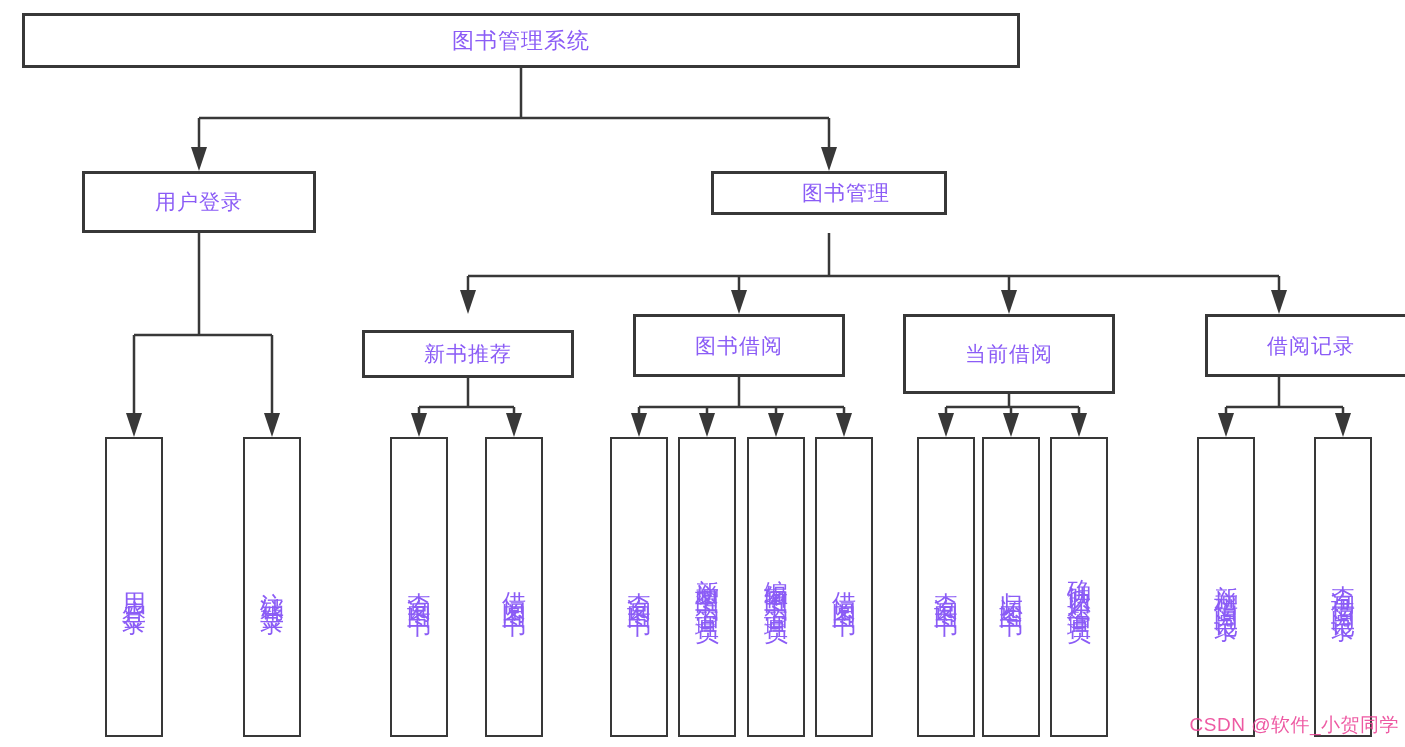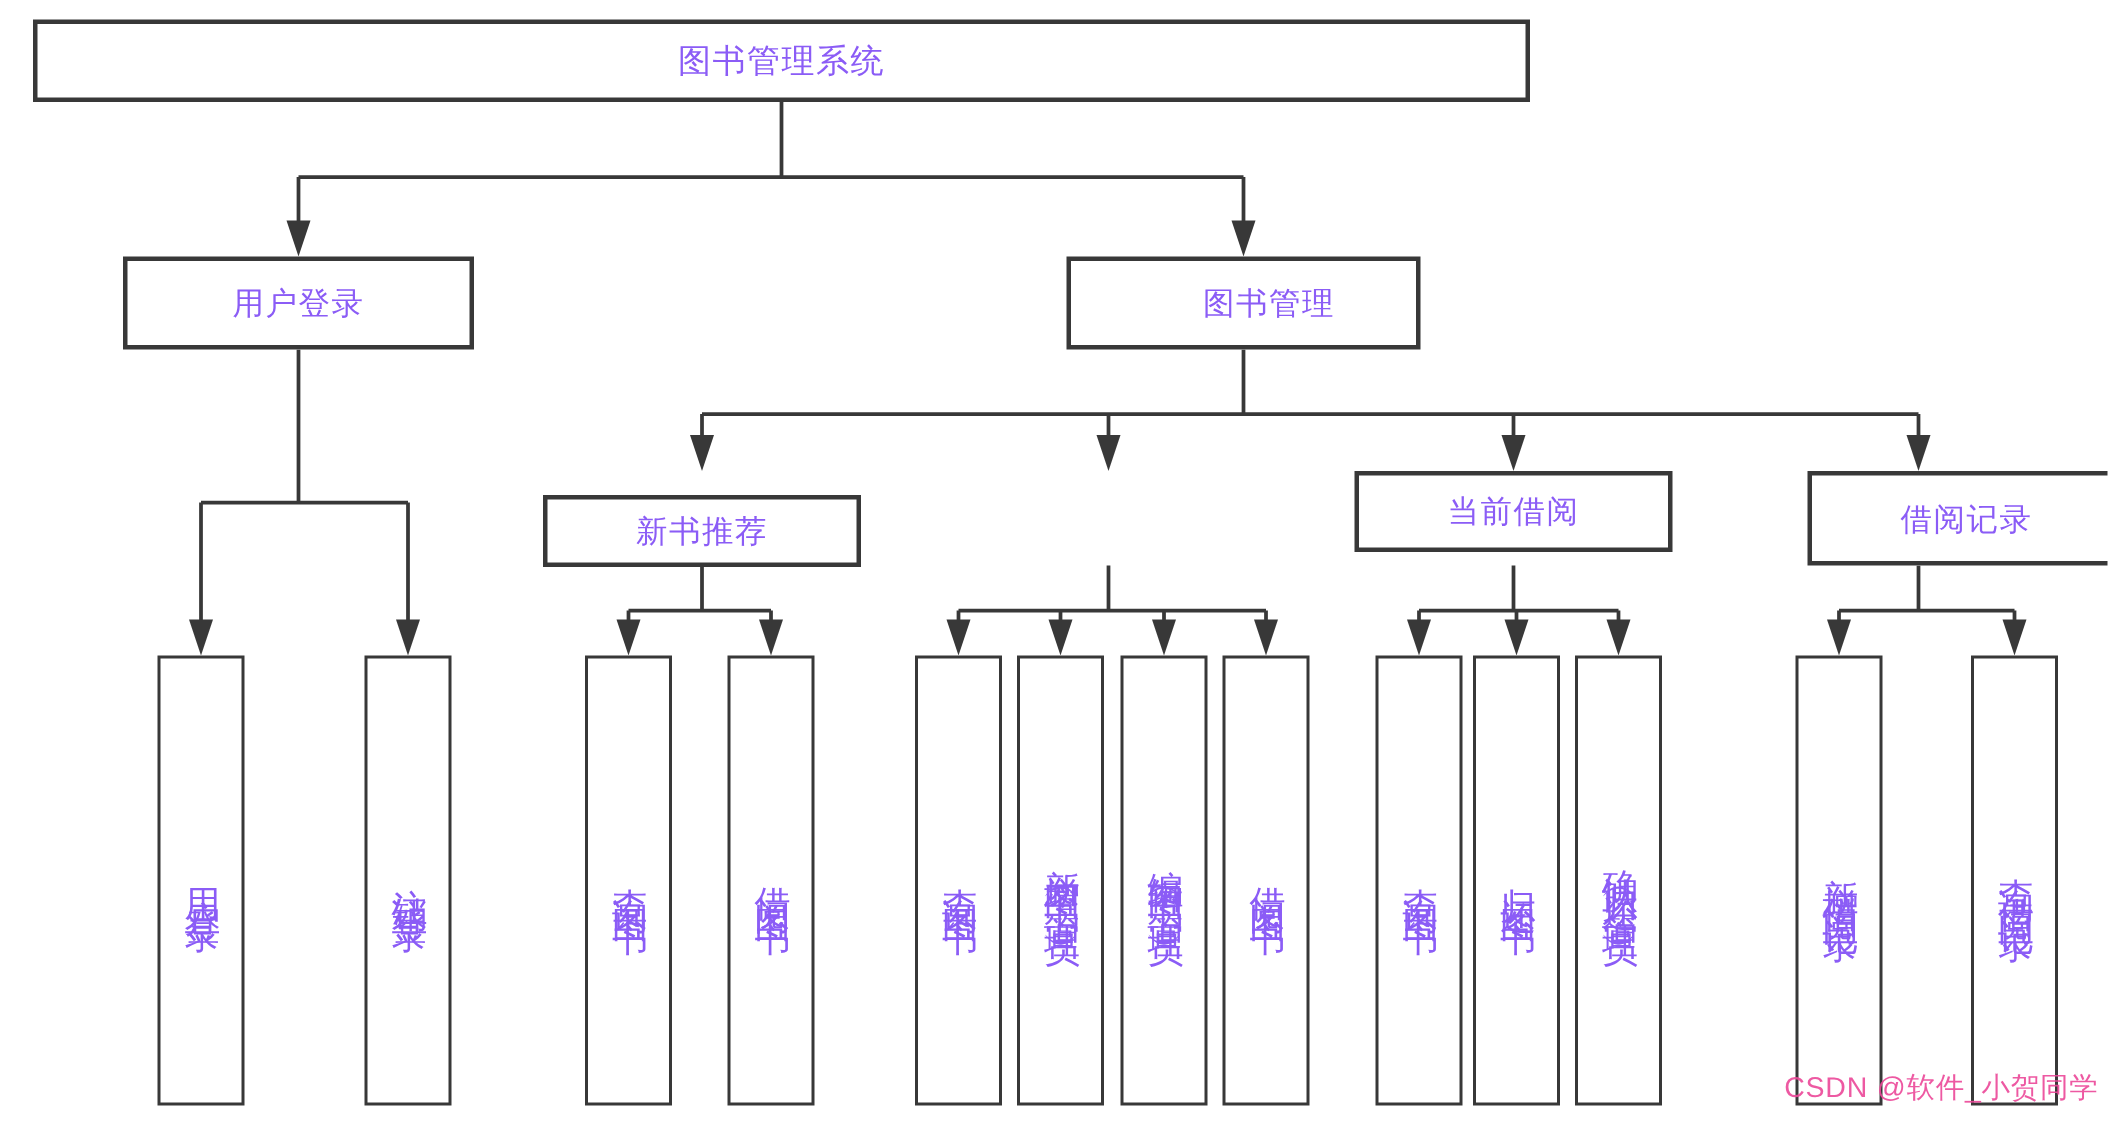--- a/index.html
+++ b/index.html
@@ -107,28 +107,31 @@
     </g>
   </svg>
 
   <div class="node hbox root" style="left:22px; top:13px; width:998px; height:55px;">
     <span>图书管理系统</span>
   </div>
 
   <div class="node hbox" style="left:82px; top:171px; width:234px; height:62px;">
     <span>用户登录</span>
   </div>
-  <div class="node hbox" style="left:711px; top:171px; width:236px; height:62px;padding-left:34px;">
+  <div class="node hbox" style="left:711px; top:171px; width:236px; height:44px;padding-left:34px;">
     <span>图书管理</span>
   </div>
 
   <div class="node hbox" style="left:362px; top:330px; width:212px; height:48px;text-align:right;">
     <span>新书推荐</span>
   </div>
-  <div class="node hbox" style="left:903px; top:314px; width:212px; height:54px;">
+  <div class="node hbox" style="left:633px; top:314px; width:212px; height:63px;">
+    <span>图书借阅</span>
+  </div>
+  <div class="node hbox" style="left:903px; top:314px; width:212px; height:80px;">
     <span>当前借阅</span>
   </div>
   <div class="node hbox" style="left:1173px; top:314px; width:212px; height:63px;margin-left:32px;">
     <span>借阅记录</span>
   </div>
 
   <div class="node vbox" style="left:105px; top:437px; width:58px; height:300px;">
     <span class="vtext">用户登录</span>
   </div>
   <div class="node vbox" style="left:243px; top:437px; width:58px; height:300px;">

